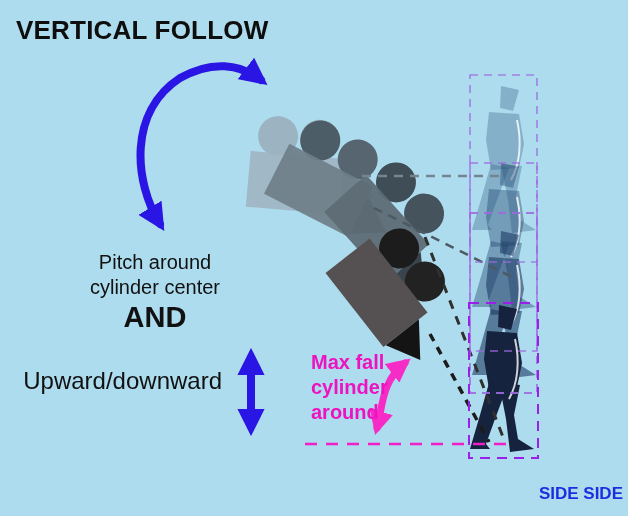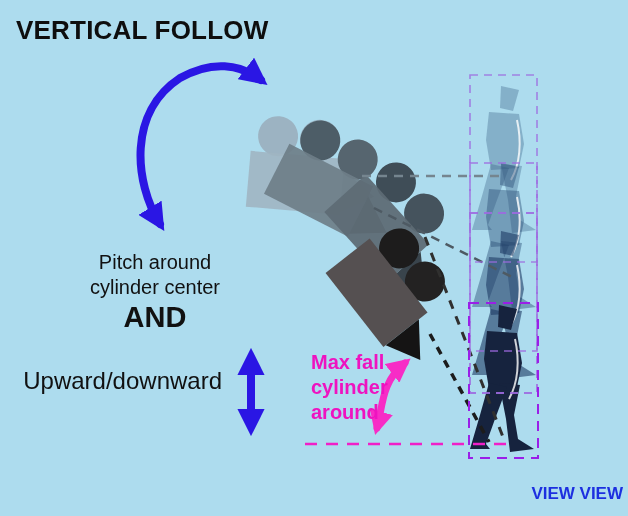--- a/index.html
+++ b/index.html
@@ -140,15 +140,15 @@
   <div class="txt translation-label">
     <div>Upward/downward</div>
   </div>
 
   <div class="txt maxfall-label">
     <div>Max fall</div>
     <div>cylinder</div>
     <div>around</div>
   </div>
 
-  <div class="txt sideview-label">VIEW VIEW</div>
+  <div class="txt sideview-label">SIDE SIDE</div>
 
 </div>
 
 </body></html>

